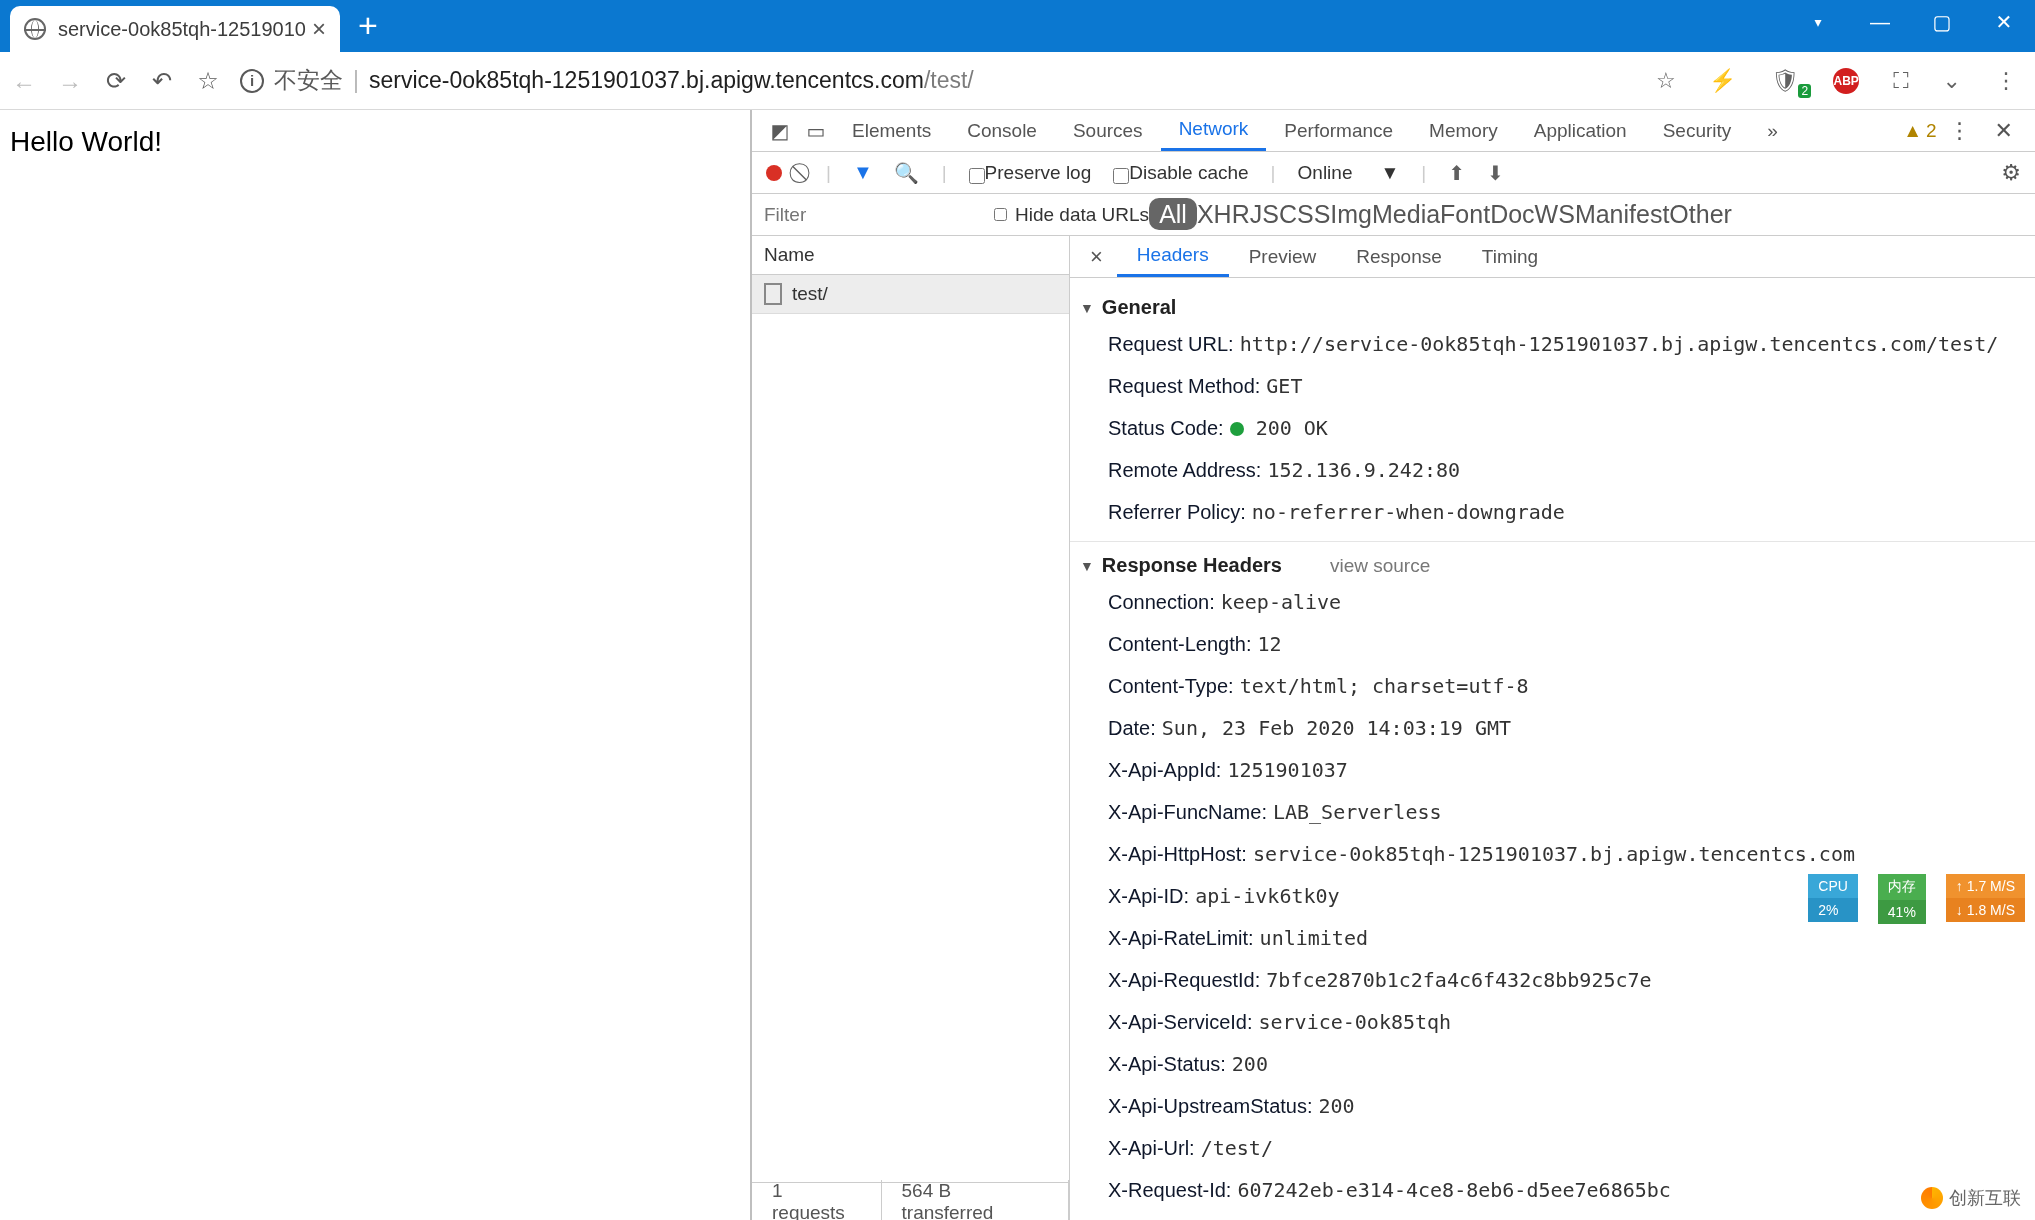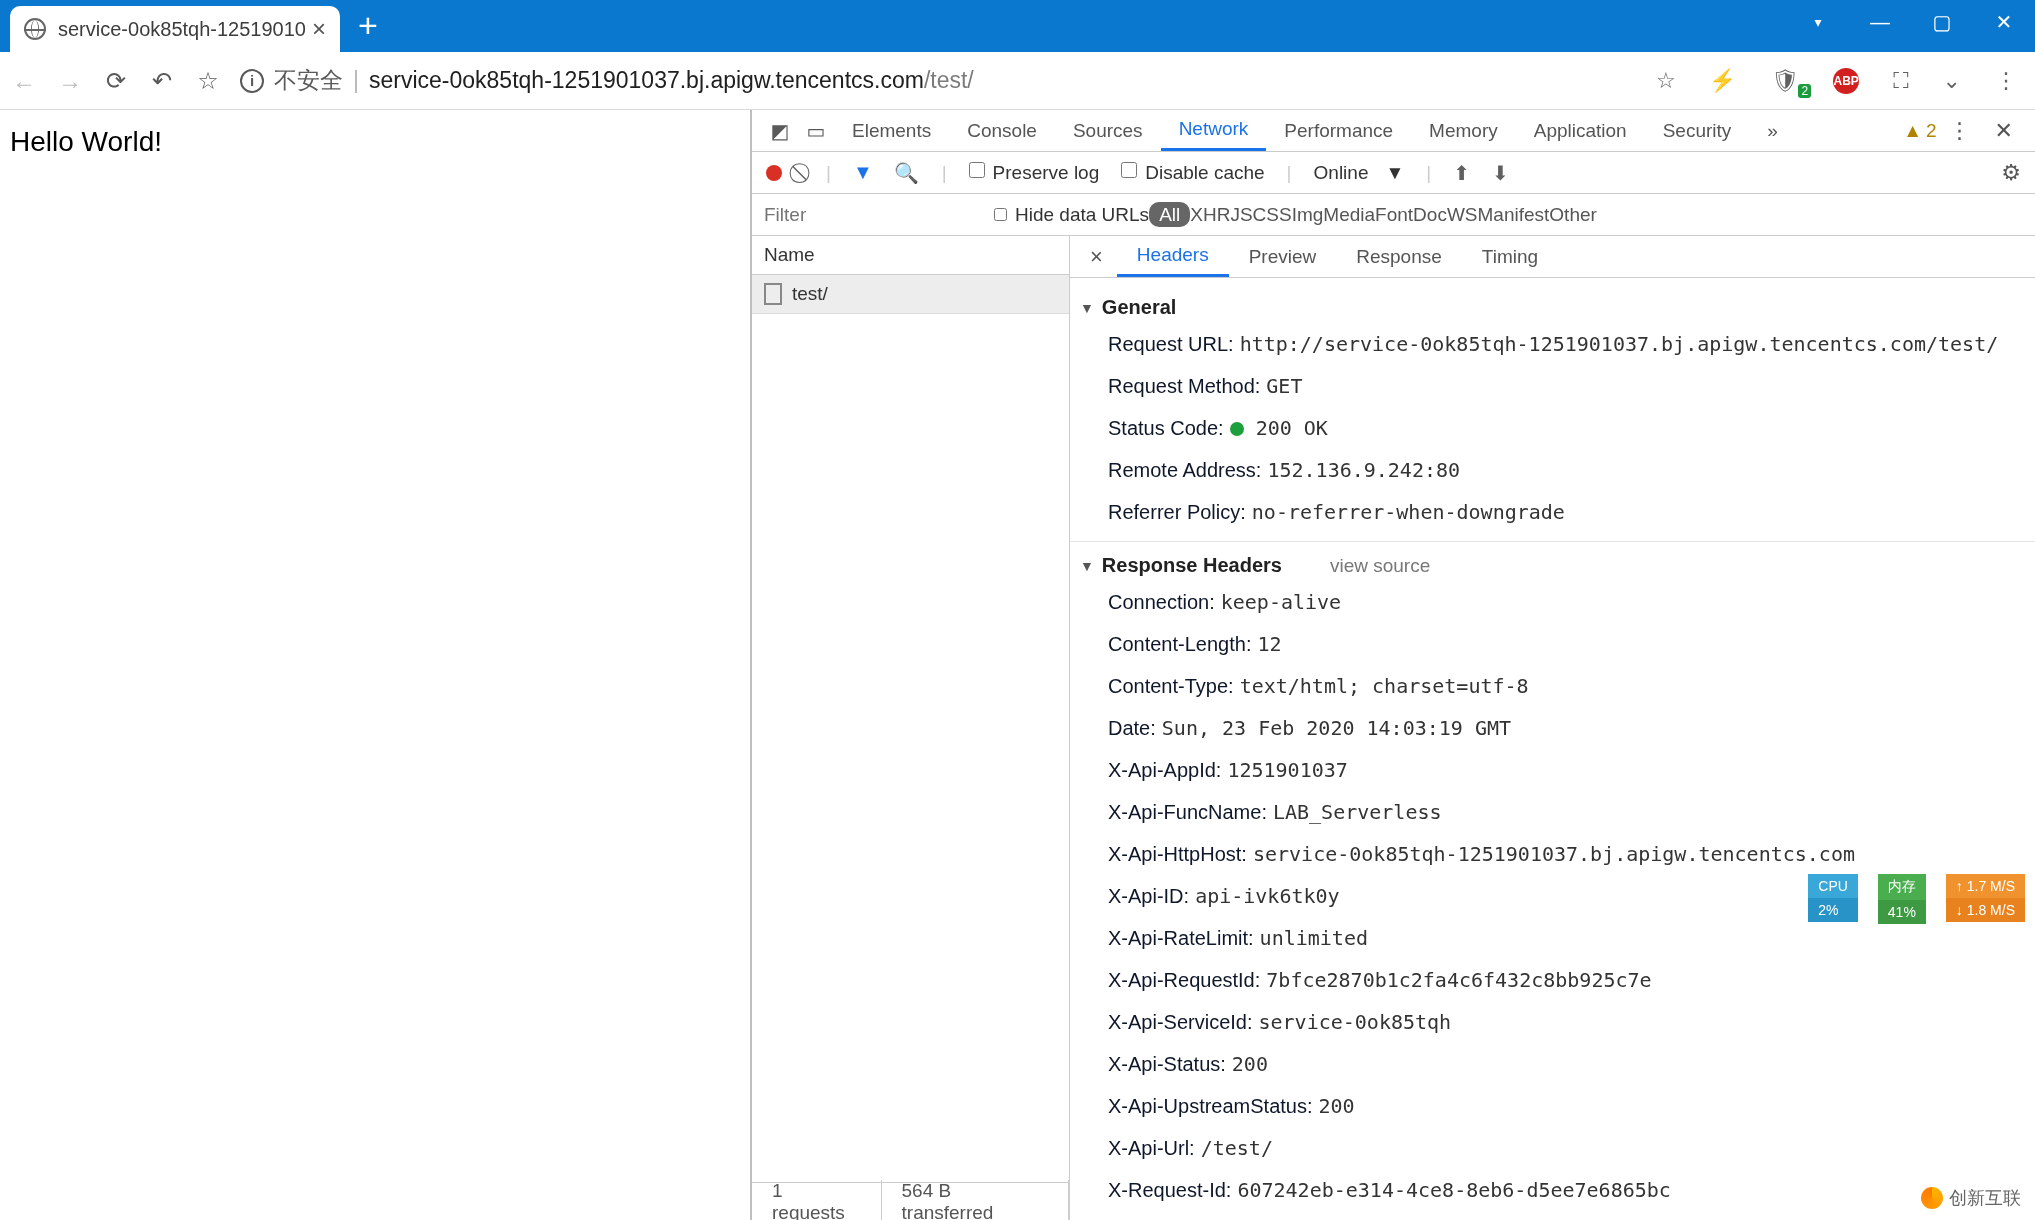--- a/index.html
+++ b/index.html
@@ -38,28 +38,28 @@
   .dt-tabs .ico{width:36px;text-align:center;color:#5a5a5a;font-size:20px}
   .dt-tabs .tabbtn{padding:0 18px;height:100%;display:flex;align-items:center;color:#555;cursor:pointer}
   .dt-tabs .tabbtn.active{color:#1a73e8;border-bottom:3px solid #1a73e8}
   .dt-tabs .warn{color:#b08400;margin-left:auto;display:flex;align-items:center;gap:4px}
   .dt-tabs .menudot{padding:0 12px;font-size:22px;color:#555}
   .dt-tabs .closex{padding:0 12px;font-size:22px;color:#555}
   .dt-tool{height:42px;border-bottom:1px solid #ccc;display:flex;align-items:center;padding:0 14px;gap:22px}
   .rec{width:16px;height:16px;border-radius:50%;background:#d93025}
   .dt-tool .ic{color:#606060;font-size:20px}
   .dt-tool .blue{color:#1a73e8}
-  .dt-tool .chk{display:flex;align-items:flex-start;gap:8px;font-size:19px;color:#333}
+  .dt-tool .chk{display:flex;align-items:flex-end;font-size:19px;color:#333}
   .dt-tool .chk input{width:16px;height:16px}
-  .dt-tool .sel{display:flex;align-items:center;gap:17px}
+  .dt-tool .sel{display:flex;align-items:center;gap:28px}
   .dt-tool .gear{margin-left:auto;font-size:22px;color:#555}
   .dt-filter{height:42px;border-bottom:1px solid #ccc;display:flex;align-items:center;padding:0 12px;}
   .dt-filter input.f{border:none;outline:none;font-size:19px;width:230px;color:#999}
   .dt-filter .chk{display:flex;align-items:center;gap:8px}
-  .dt-filter .chip{font-size:19px;color:#555;cursor:pointer}
+  .dt-filter .chip{font-size:25px;color:#555;cursor:pointer}
   .dt-filter .chip.active{background:#666;color:#fff;border-radius:10px;padding:2px 10px}
   .dt-body{flex:1;display:flex;min-height:0}
   .reqlist{flex:0 0 318px;border-right:1px solid #ccc;display:flex;flex-direction:column}
   .reqlist .hdr{padding:8px 12px;border-bottom:1px solid #ccc;font-size:19px;color:#333}
   .reqlist .row{padding:8px 12px;display:flex;align-items:center;gap:10px;background:#ededed;border-bottom:1px solid #dcdcdc}
   .reqlist .row .doc{width:18px;height:22px;border:2px solid #888}
   .detail{flex:1;display:flex;flex-direction:column;min-height:0}
   .det-tabs{height:42px;border-bottom:1px solid #ccc;display:flex;align-items:center;padding:0 6px}
   .det-tabs .dx{padding:0 14px;font-size:22px;color:#555}
   .det-tabs .dtab{padding:0 20px;height:100%;display:flex;align-items:center;color:#555}

